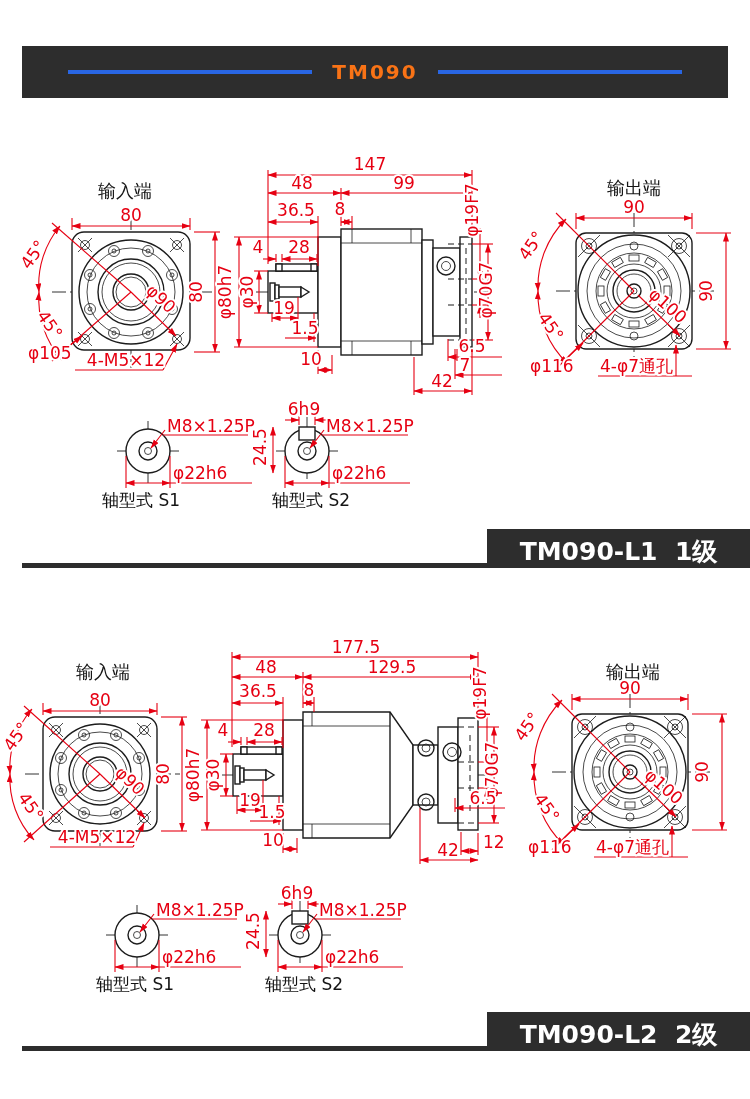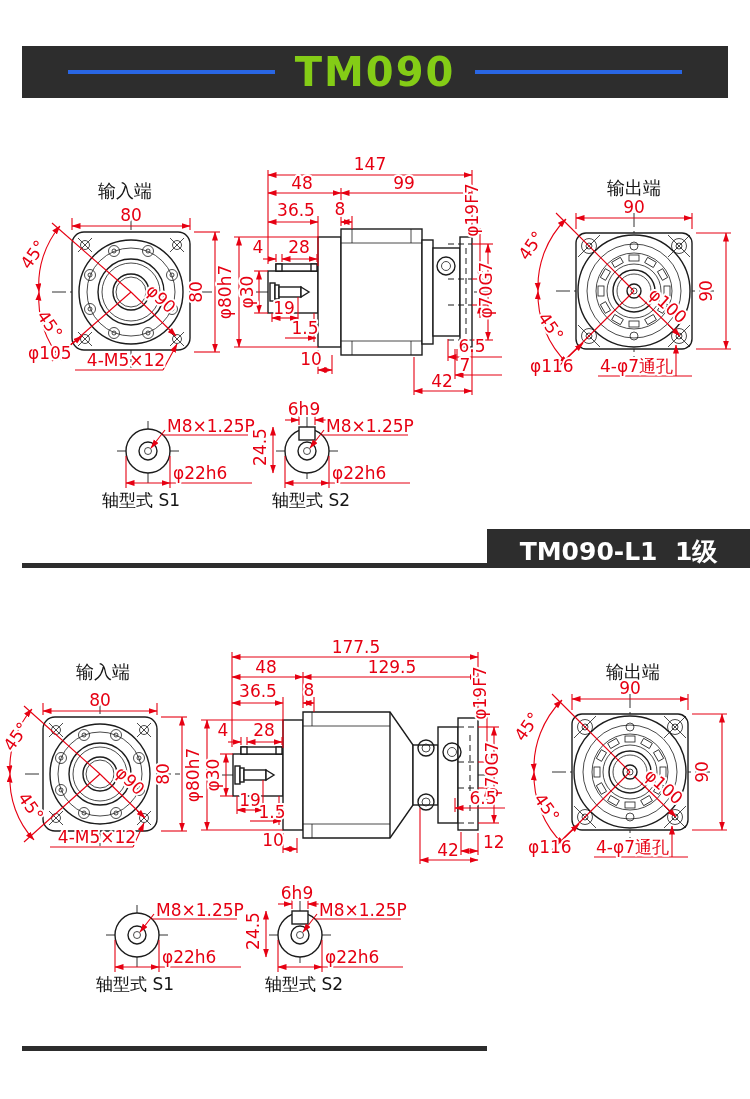--- a/index.html
+++ b/index.html
@@ -3,21 +3,21 @@
 <meta charset="utf-8">
 <style>
   html,body{margin:0;padding:0;background:#fff;}
   .page{position:relative;width:750px;height:1099px;background:#fff;overflow:hidden;
         font-family:"DejaVu Sans","Liberation Sans",sans-serif;}
   
   .banner{position:absolute;left:22px;right:22px;top:46px;height:52px;background:#2d2d2d;
           display:flex;align-items:center;justify-content:center;}
   .banner .accent{position:absolute;top:24px;height:4px;width:252px;background:#2966e3;}
   .accent.l{left:46px}.accent.rgt{right:46px}
-  .banner .ttl{color:#84cc16;font-size:40px;font-weight:bold;letter-spacing:2px;z-index:1;
+  .banner .ttl{color:#f97316;font-size:20px;font-weight:bold;letter-spacing:2px;z-index:1;
                background:#2d2d2d;padding:0 20px;white-space:pre;}
   
   .badge{position:absolute;left:487px;right:0;height:39px;background:#2d2d2d;color:#fff;
          font-size:25px;font-weight:bold;display:flex;align-items:flex-end;justify-content:center;
          white-space:pre;z-index:3;}
   .badge-line{position:absolute;left:22px;width:465px;height:5px;background:#2d2d2d;z-index:3;}
   
   svg{position:absolute;left:0;}
   .k{stroke:#1c1c1c;stroke-width:1.4;fill:none}
   .kf{stroke:#1c1c1c;stroke-width:1.4;fill:#fff}
@@ -607,15 +607,16 @@
         <line class="r" x1="278" y1="940" x2="278" y2="972"></line>
           <line class="r" x1="322" y1="940" x2="322" y2="972"></line>
         <line class="r" x1="278" y1="967" x2="322" y2="967" marker-start="url(#ma)" marker-end="url(#ma)"></line>
         <line class="r" x1="322" y1="967" x2="403" y2="967"></line>
         <text class="d halo" x="325" y="963">φ22h6</text>
         <text class="cap" x="265" y="990">轴型式 S2</text>
       </g>
     </g>
   </svg>
 
+  <div class="badge" style="top:1012px"><span>TM090-L2  2级</span></div>
   <div class="badge-line" style="top:1046px"></div>
 
 </div>
 
 </body></html>

